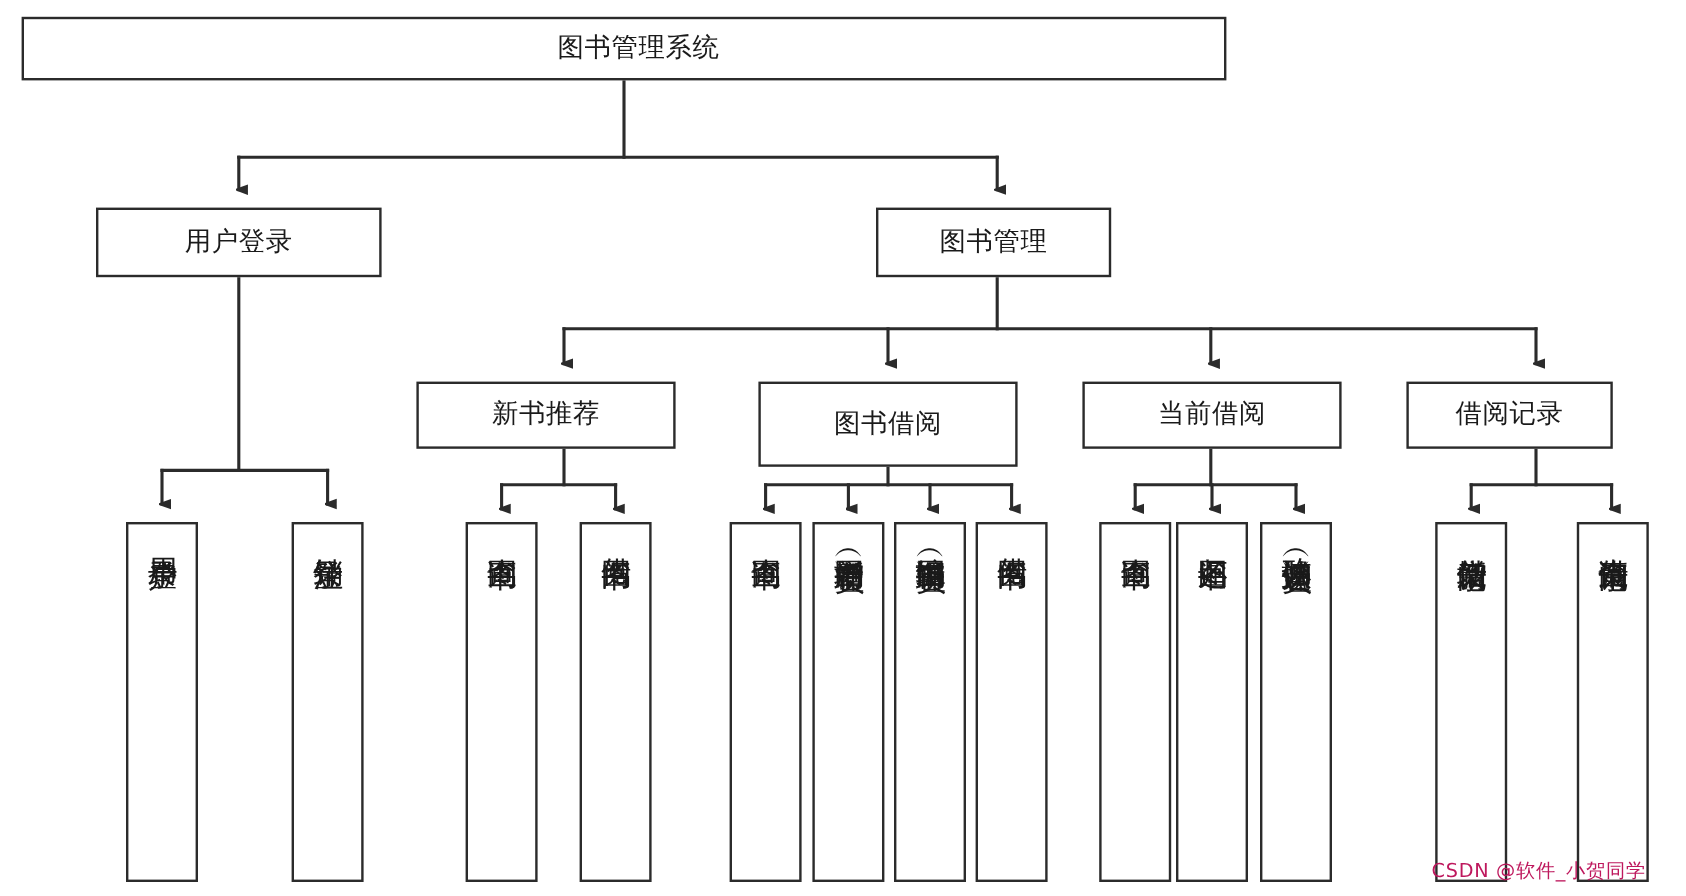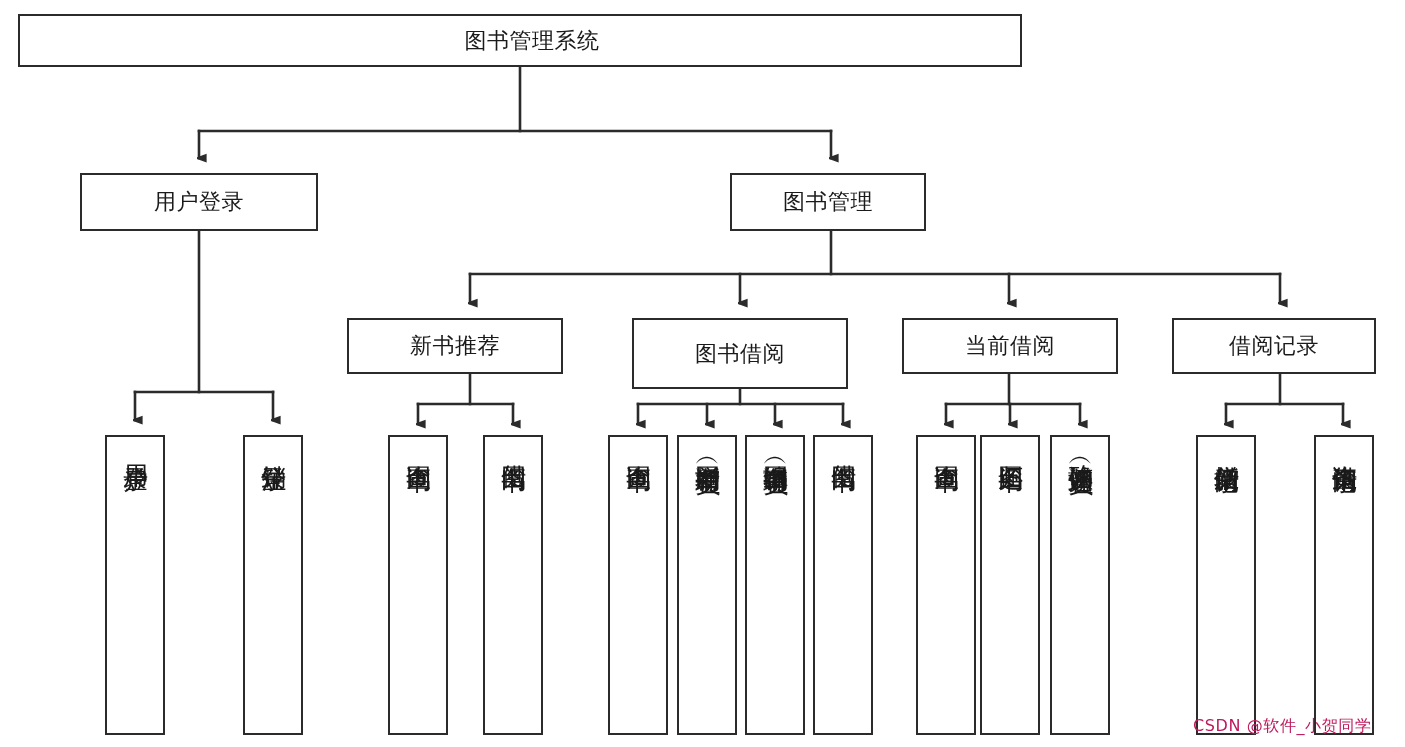--- a/index.html
+++ b/index.html
@@ -139,21 +139,21 @@
 
   <div class="node horiz" style="left:347px; top:318px; width:216px; height:56px;">
     <span class="label">新书推荐</span>
   </div>
   <div class="node horiz" style="left:632px; top:318px; width:216px; height:71px;">
     <span class="label">图书借阅</span>
   </div>
   <div class="node horiz" style="left:902px; top:318px; width:216px; height:56px;">
     <span class="label">当前借阅</span>
   </div>
-  <div class="node horiz" style="left:1172px; top:318px; width:204px; height:56px;">
+  <div class="node horiz" style="left:1172px; top:318px; width:172px; height:56px;">
     <span class="label">借阅记录</span>
   </div>
 
   <div class="node vert" style="left:105px; top:435px; width:60px; height:300px;">
     <span class="label">用户登录</span>
   </div>
   <div class="node vert" style="left:243px; top:435px; width:60px; height:300px;">
     <span class="label">注销登录</span>
   </div>
 

